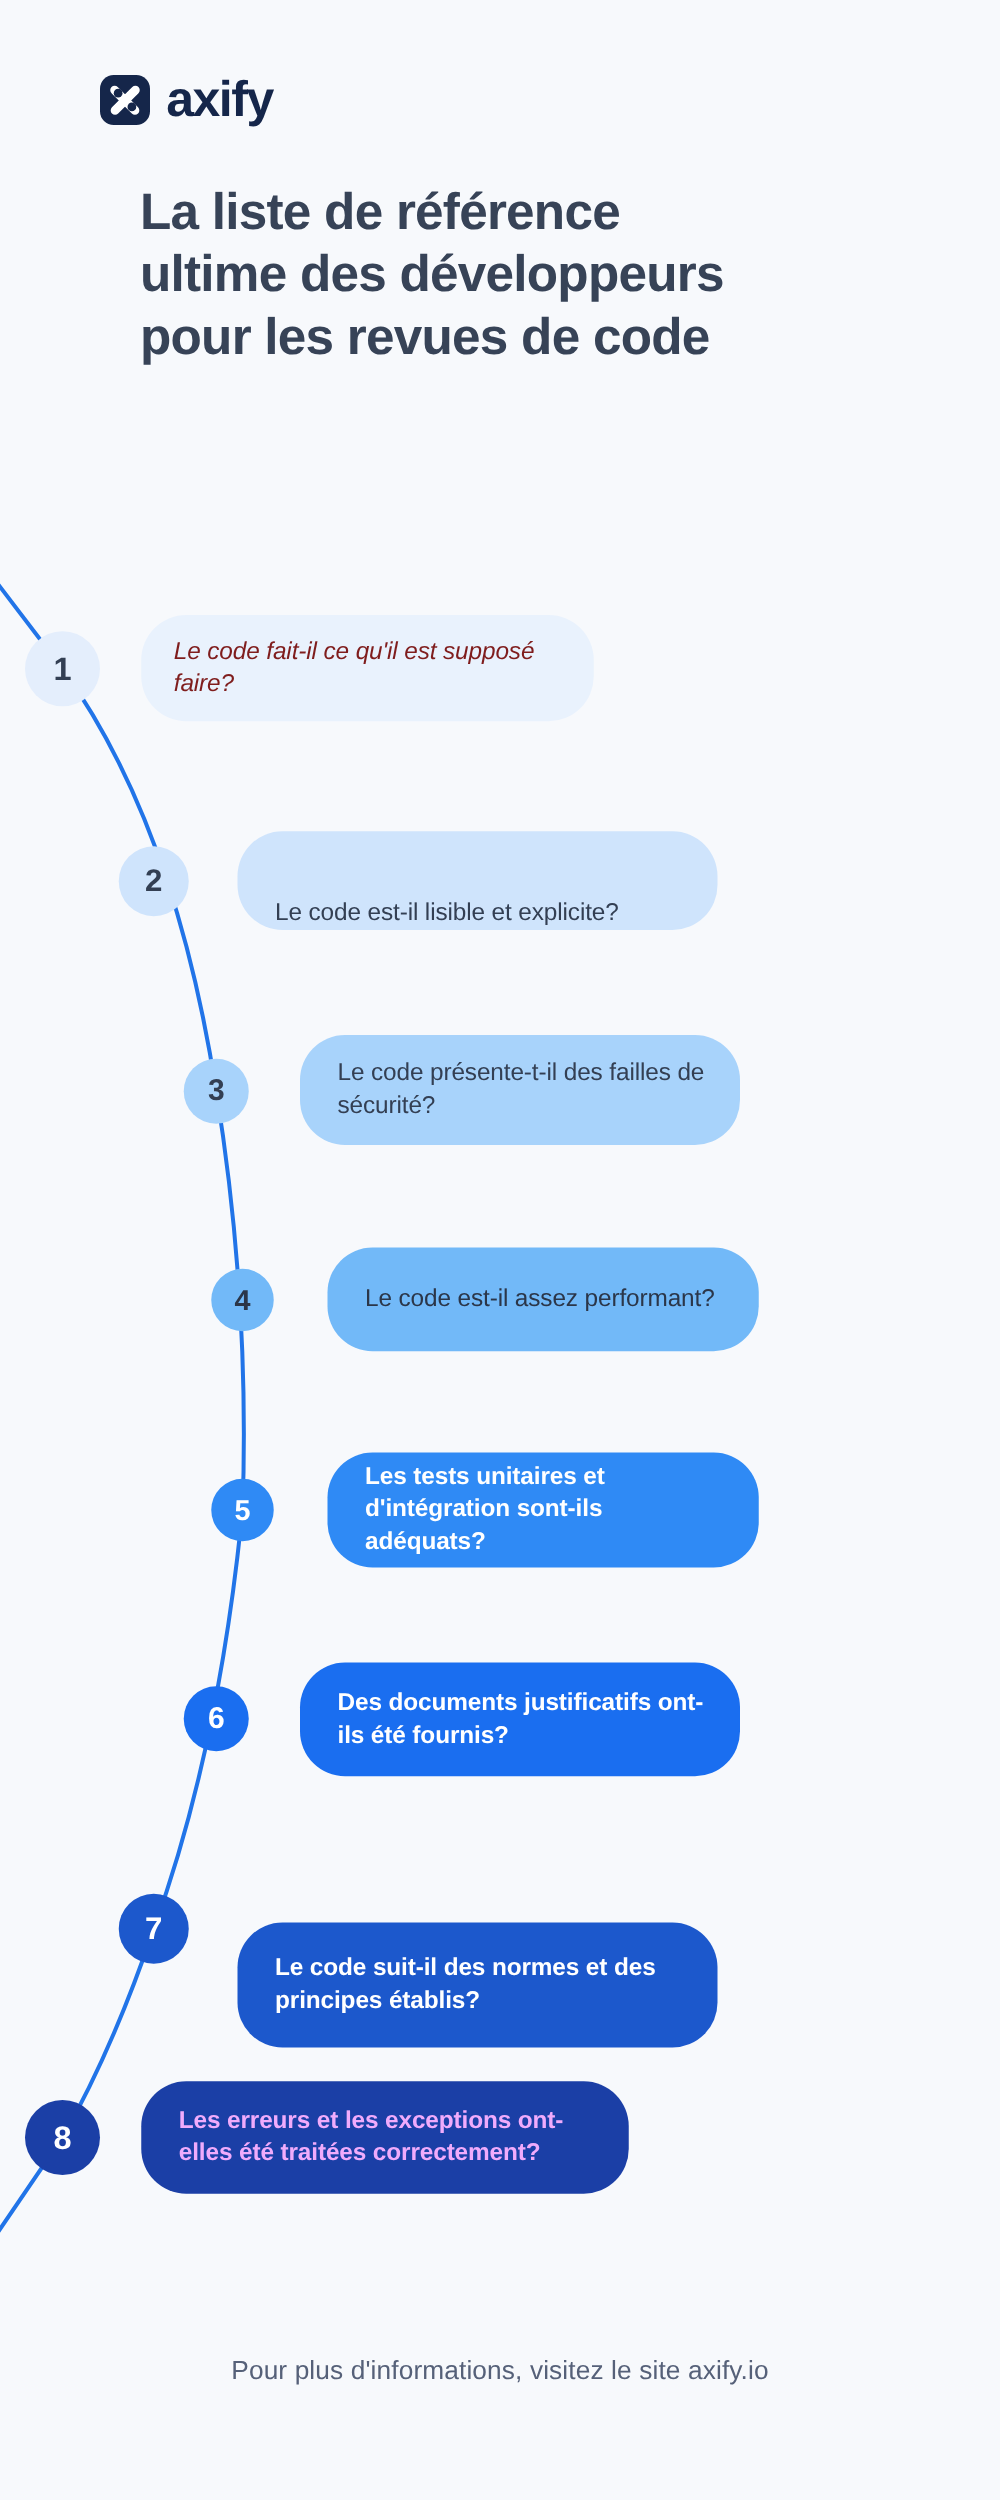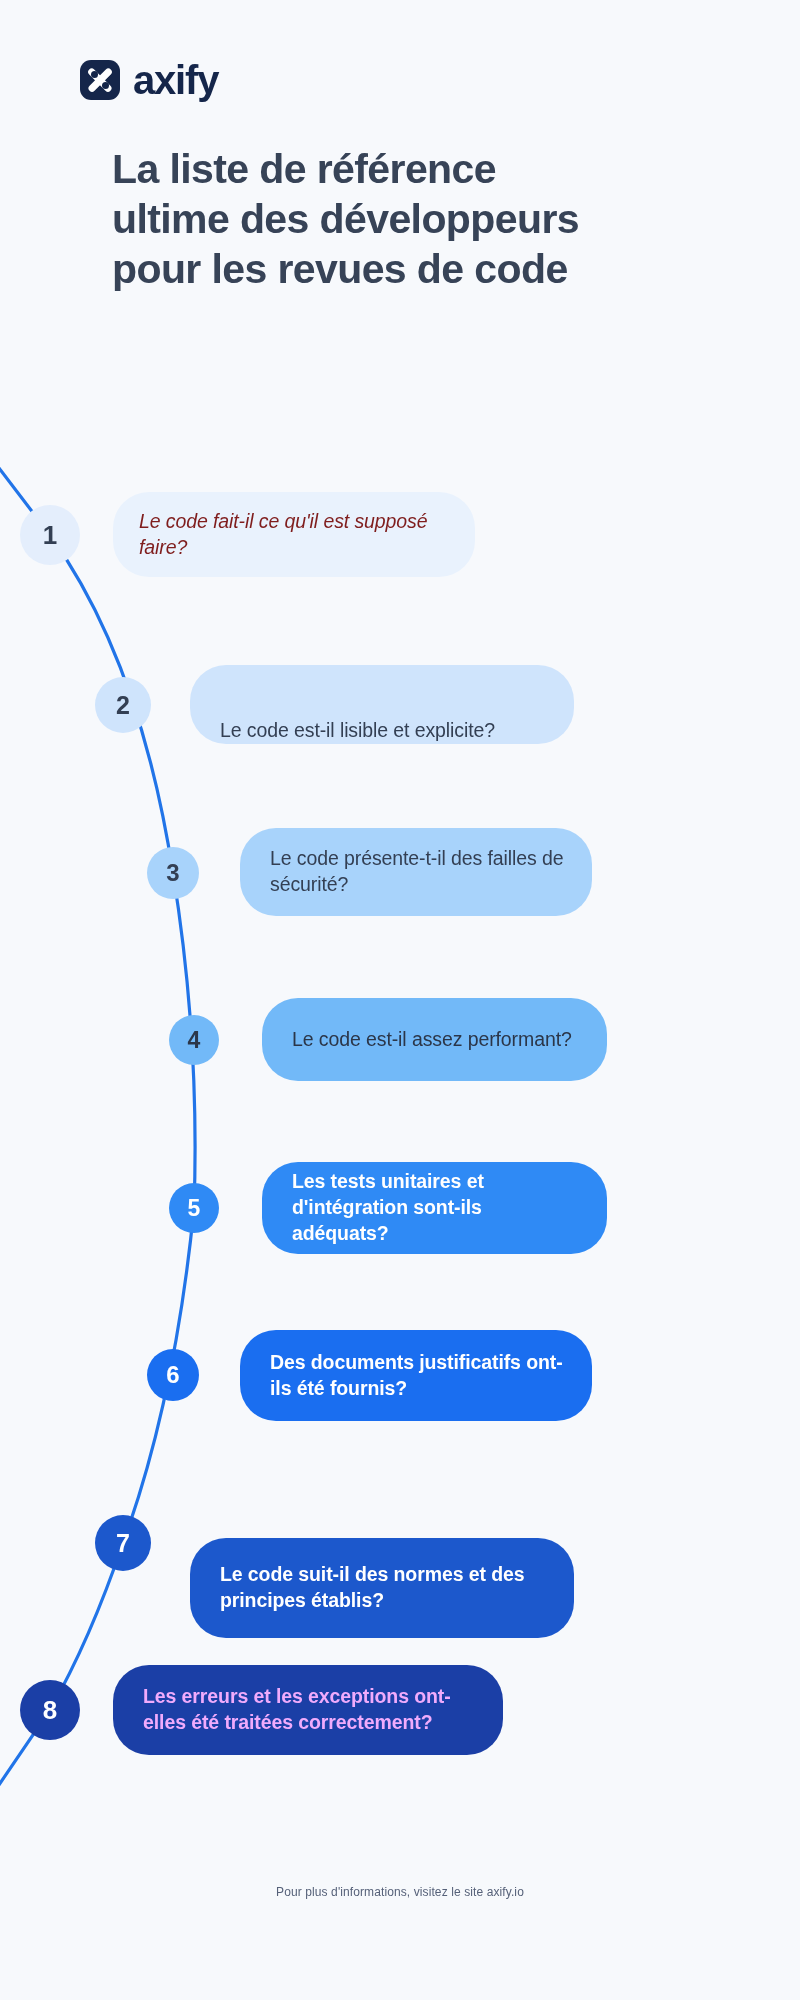--- a/index.html
+++ b/index.html
@@ -136,21 +136,21 @@
   }
   .bubble .btext { display: block; white-space: pre-line; }
 
   
   .footer {
     position: absolute;
     left: 0;
     top: 1885px;
     width: 800px;
     text-align: center;
-    font-size: 12px;
+    font-size: 21px;
     color: #566179;
     letter-spacing: 0.1px;
   }
 </style>
 </head>
 <body>
 
 <div id="page" style="background: rgb(247, 249, 252);">
 
   <div class="header">

